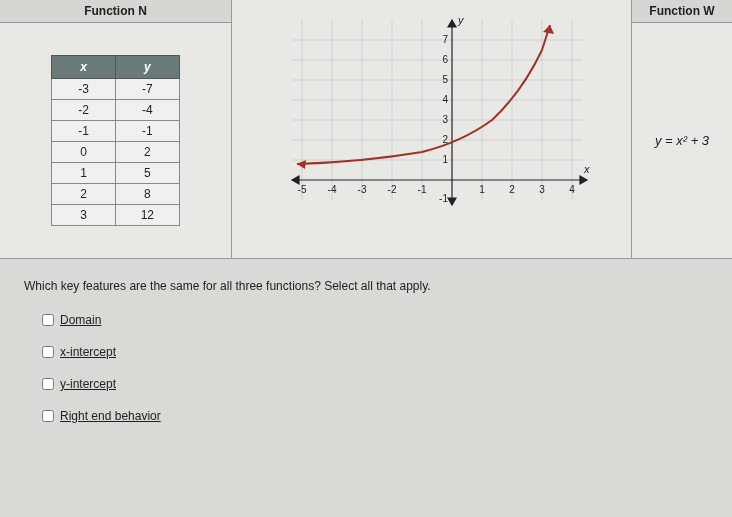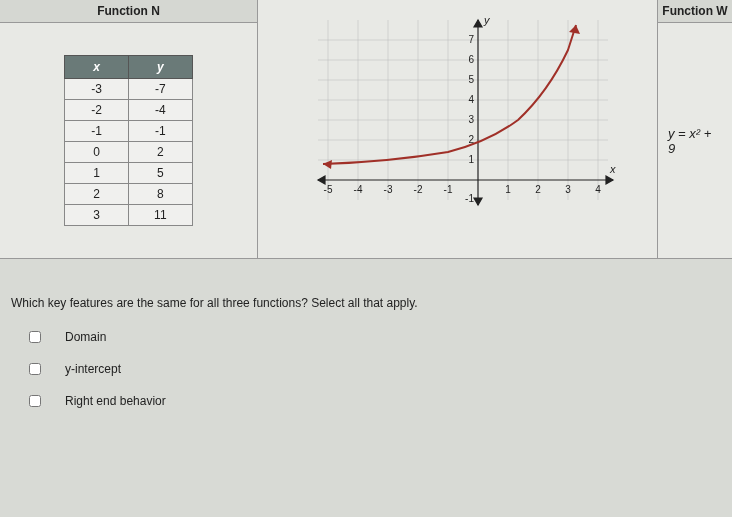--- a/index.html
+++ b/index.html
@@ -12,21 +12,21 @@
     color: #333;
   }
   .functions-row {
     display: flex;
     border-bottom: 1px solid #999;
   }
   .col {
     border-right: 1px solid #999;
     background: #e8e9e5;
   }
-  .col-n { width: 258px; }
+  .col-n { width: 232px; }
   .col-g { width: 400px; }
   .col-w { flex: 1; border-right: none; }
   .col-header {
     background: #d5d7d2;
     text-align: center;
     font-weight: bold;
     font-size: 12px;
     padding: 4px 0;
     border-bottom: 1px solid #999;
     color: #222;
@@ -57,36 +57,36 @@
     padding: 3px 0;
     text-align: center;
     color: #222;
   }
   .equation {
     font-style: italic;
     font-size: 13px;
     color: #222;
   }
   .question-area {
-    padding: 20px 8px 0 11px;
-    margin-top: 17px;
+    padding: 20px 8px 0 24px;
   }
   .prompt {
     font-size: 12px;
     color: #222;
     margin-bottom: 20px;
   }
   .option {
     display: flex;
     align-items: center;
-    gap: 24px;
+    gap: 6px;
     margin: 0 0 18px 18px;
     font-size: 12px;
     color: #222;
     position: relative;
+    text-decoration: underline;
   }
   .option input[type="checkbox"] {
     width: 12px;
     height: 12px;
     accent-color: #666;
     cursor: pointer;
   }
   .option label { cursor: pointer; }
   .cursor {
     position: absolute;
@@ -133,21 +133,21 @@
           <tr>
               <td>1</td>
               <td>5</td>
             </tr>
           <tr>
               <td>2</td>
               <td>8</td>
             </tr>
           <tr>
               <td>3</td>
-              <td>11</td>
+              <td>12</td>
             </tr>
         </tbody>
       </table>
     </div>
   </div>
 
   <div class="col col-g">
     <div class="col-body">
       <svg class="graph-svg" width="340" height="220">
 
@@ -207,33 +207,37 @@
         </g>
         <text x="196" y="14" font-size="11" font-style="italic" fill="#222">y</text>
         <text x="322" y="163" font-size="11" font-style="italic" fill="#222">x</text>
       </svg>
     </div>
   </div>
 
   <div class="col col-w">
     <div class="col-header">Function W</div>
     <div class="col-body">
-      <span class="equation">y = x² + 9</span>
+      <span class="equation">y = x² + 3</span>
     </div>
   </div>
 </div>
 
 <div class="question-area">
   <p class="prompt">Which key features are the same for all three functions? Select all that apply.</p>
 
   <div class="option">
     <input type="checkbox" id="o0" style="">
     <label for="o0">Domain</label>
   </div>
   <div class="option">
+    <input type="checkbox" id="o2" style="">
+    <label for="o2">x-intercept</label>
+  </div>
+  <div class="option">
     <input type="checkbox" id="o3" style="">
     <label for="o3">y-intercept</label>
   </div>
   <div class="option">
     <input type="checkbox" id="o4" style="">
     <label for="o4">Right end behavior</label>
   </div>
 </div>
 
 </body></html>

